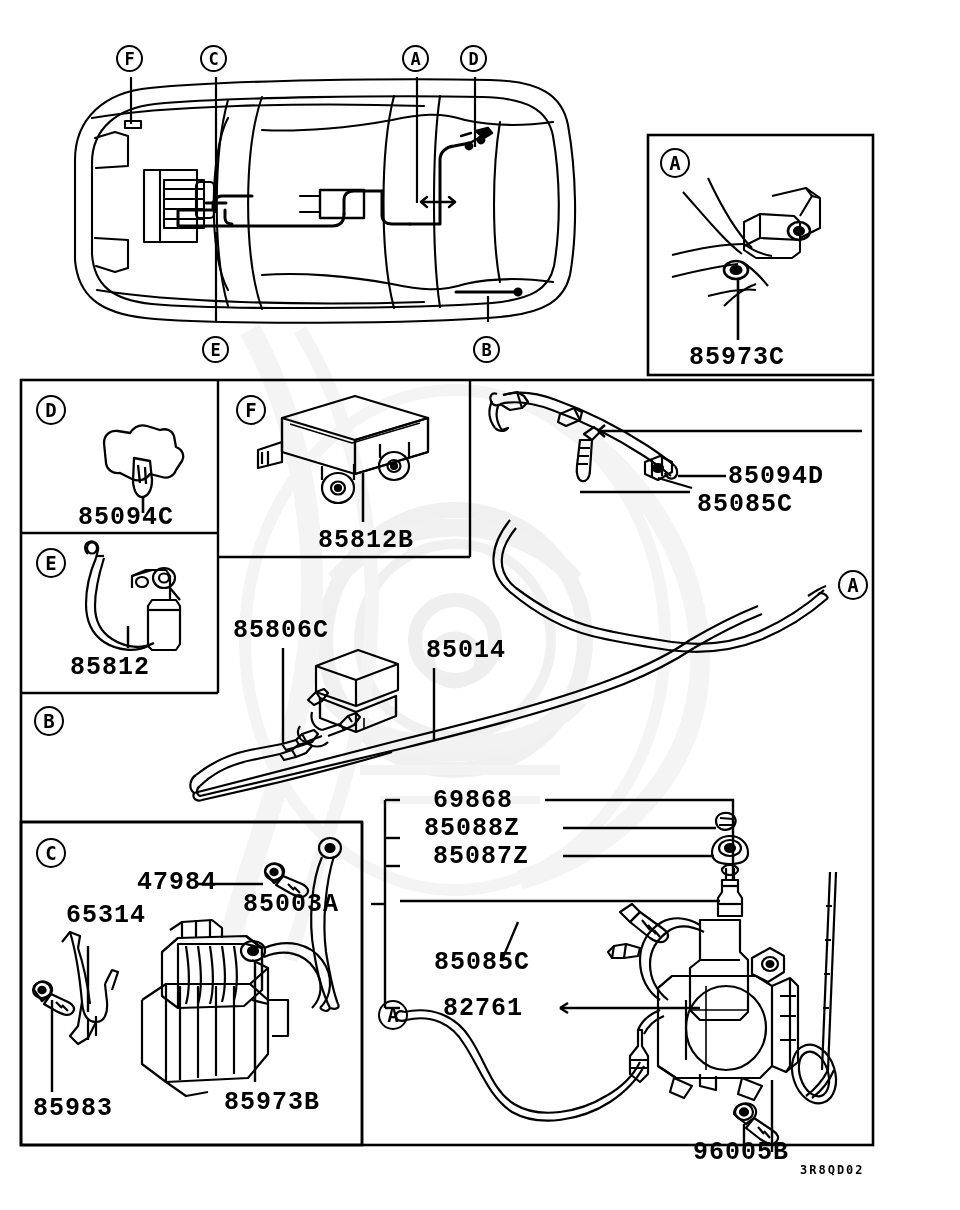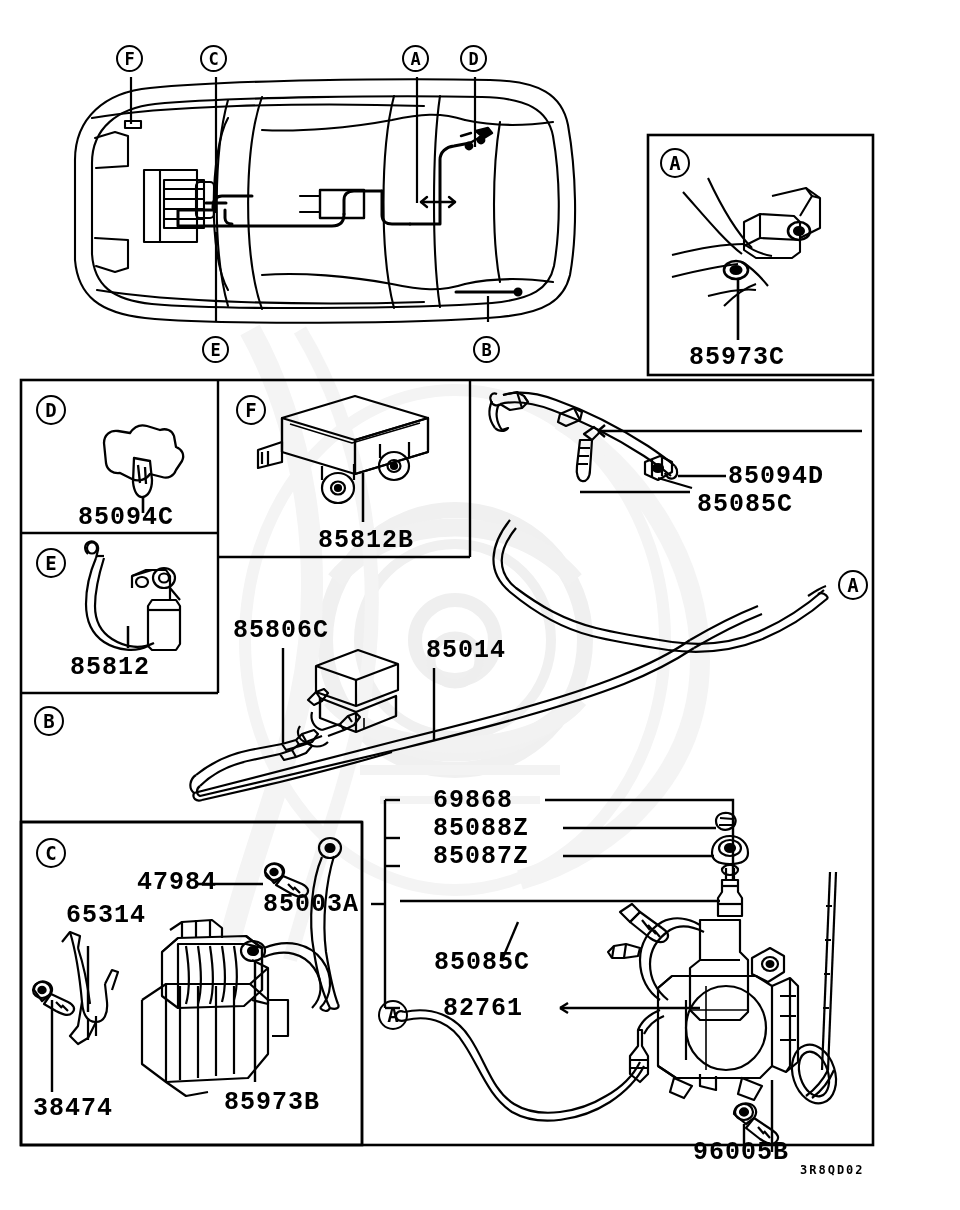--- a/index.html
+++ b/index.html
@@ -568,27 +568,27 @@
 <div class="lbl lbl-big" style="left:70px;top:655px;">85812</div>
 <div class="lbl lbl-big" style="left:318px;top:528px;">85812B</div>
 
 <div class="lbl lbl-big" style="left:233px;top:618px;">85806C</div>
 <div class="lbl lbl-big" style="left:394px;top:638px;margin-left:32px;">85014</div>
 
 <div class="lbl lbl-big" style="left:728px;top:464px;">85094D</div>
 <div class="lbl lbl-big" style="left:697px;top:492px;">85085C</div>
 
 <div class="lbl lbl-big" style="left:433px;top:788px;">69868</div>
-<div class="lbl lbl-big" style="left:433px;top:816px;">85088Z</div>
+<div class="lbl lbl-big" style="left:424px;top:816px;">85088Z</div>
 <div class="lbl lbl-big" style="left:433px;top:844px;">85087Z</div>
-<div class="lbl lbl-big" style="left:243px;top:892px;margin-left:20px;">85003A</div>
+<div class="lbl lbl-big" style="left:243px;top:892px;">85003A</div>
 <div class="lbl lbl-big" style="left:434px;top:950px;">85085C</div>
 <div class="lbl lbl-big" style="left:443px;top:996px;text-align:center;">82761</div>
 <div class="lbl lbl-big" style="left:693px;top:1140px;">96005B</div>
 
 <div class="lbl lbl-big" style="left:137px;top:870px;">47984</div>
 <div class="lbl lbl-big" style="left:66px;top:903px;">65314</div>
-<div class="lbl lbl-big" style="left:33px;top:1096px;">38474</div>
+<div class="lbl lbl-big" style="left:33px;top:1096px;">85983</div>
 <div class="lbl lbl-big" style="left:224px;top:1090px;">85973B</div>
 
 <div class="code" style="left:800px;top:1163px;">3R8QD02</div>
 
 </div>
 
 </body></html>

